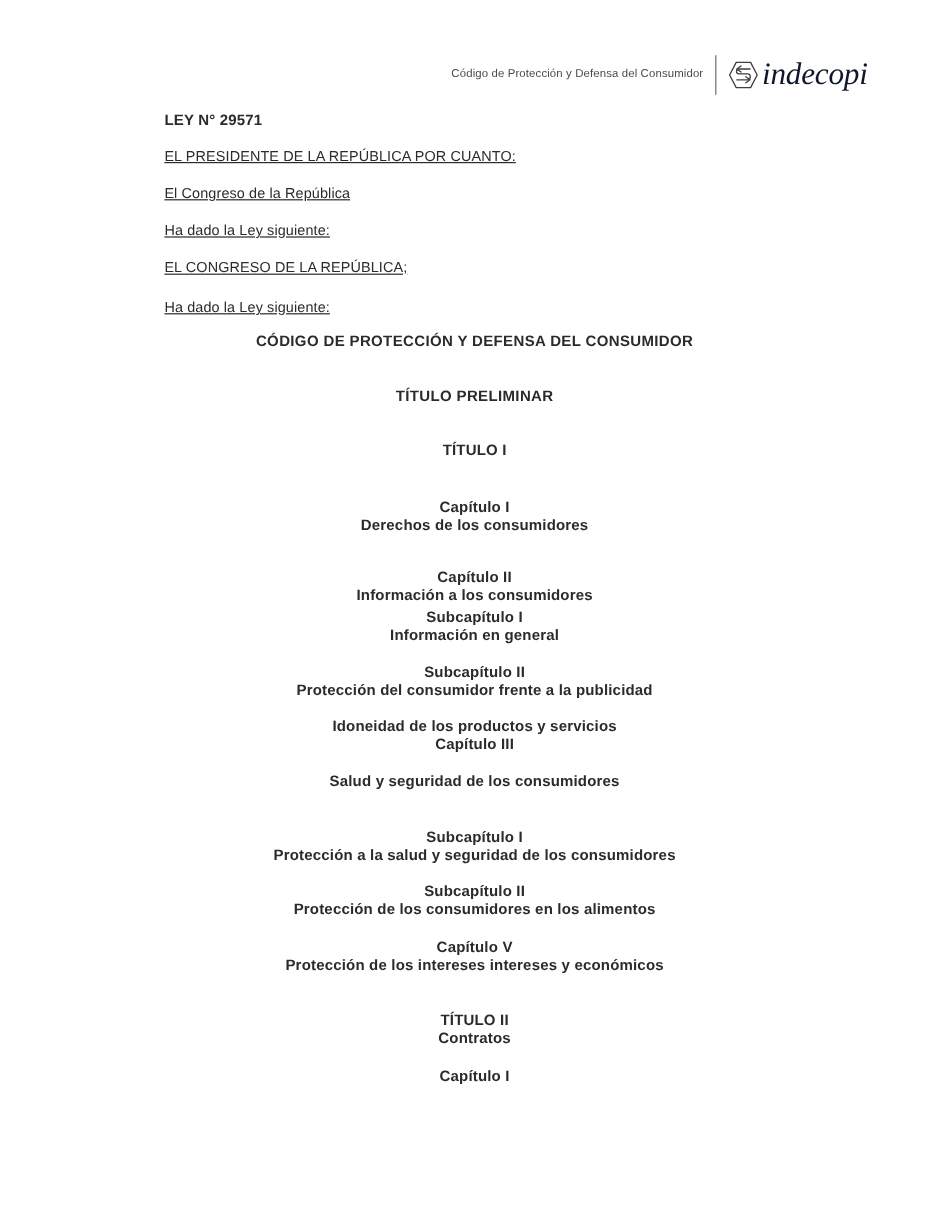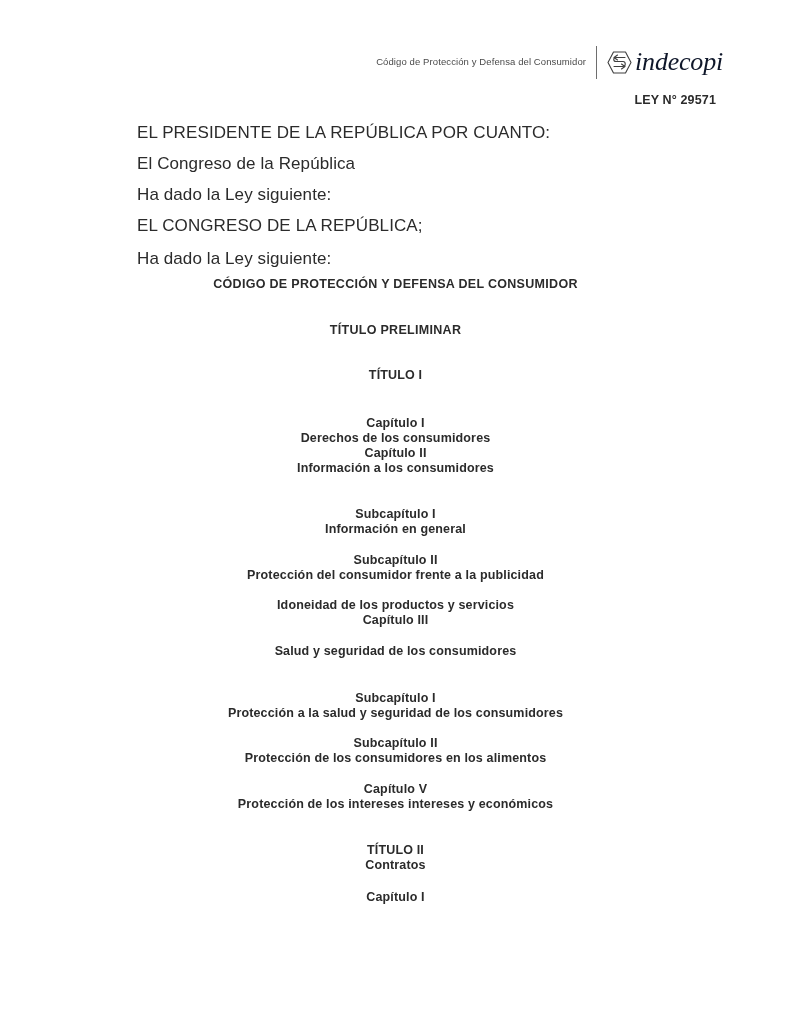--- a/index.html
+++ b/index.html
@@ -76,33 +76,34 @@
     top: 0;
     left: 137px;
     right: 75px;
   }
 
   .law-number {
     position: absolute;
     top: 93px;
     left: 0;
     right: 0;
-    text-align: right;
+    text-align: left;
     font-size: 12.5px;
     font-weight: bold;
     letter-spacing: 0.15px;
   }
 
   .para {
     position: absolute;
     left: 0;
-    font-size: 17px;
+    font-size: 12px;
     font-weight: normal;
     letter-spacing: 0.1px;
     white-space: nowrap;
+    text-decoration: underline;
   }
 
   .center-block {
     position: absolute;
     left: -137px;
     width: 791px;
     text-align: center;
   }
   .center-block .line {
     font-size: 12.5px;
@@ -156,21 +157,21 @@
 
     <div class="center-block" style="top:368px">
       <div class="line">TÍTULO I</div>
     </div>
 
     <div class="center-block" style="top:416px">
       <div class="line">Capítulo I</div>
       <div class="line">Derechos de los consumidores</div>
     </div>
 
-    <div class="center-block" style="top:446px">
+    <div class="center-block" style="top:474px">
       <div class="line">Capítulo II</div>
       <div class="line">Información a los consumidores</div>
     </div>
 
     <div class="center-block" style="top:507px">
       <div class="line">Subcapítulo I</div>
       <div class="line">Información en general</div>
     </div>
 
     <div class="center-block" style="top:553px">

